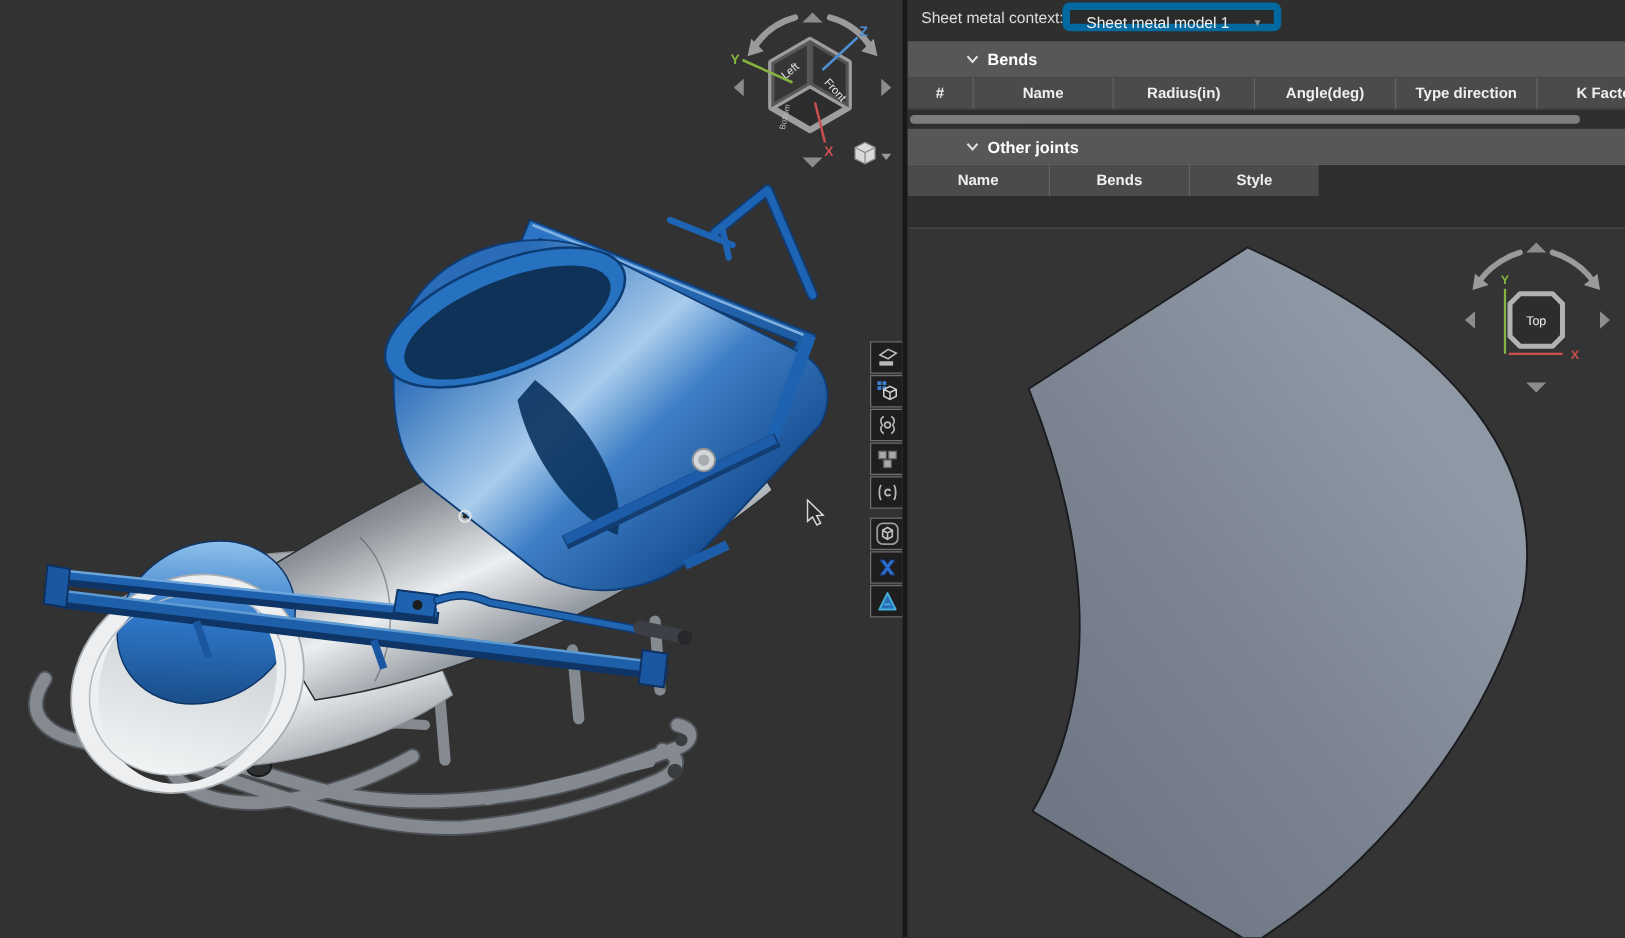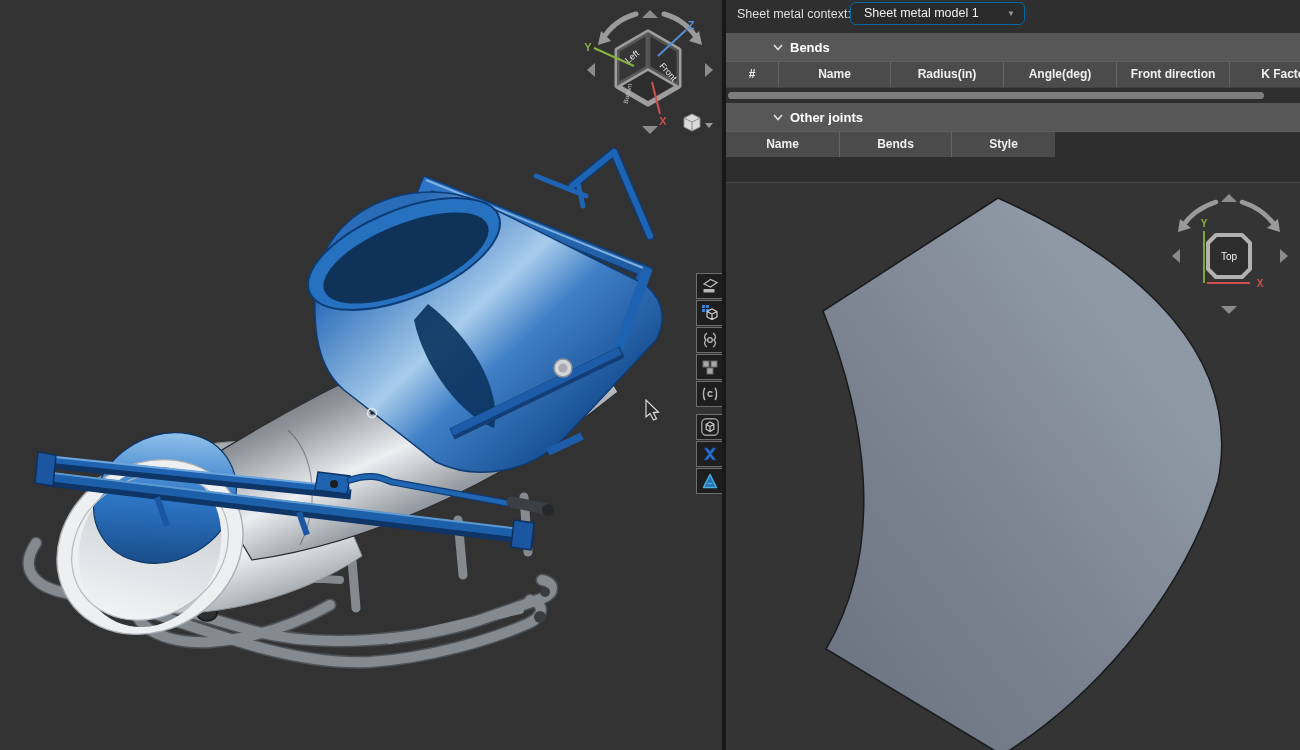--- a/index.html
+++ b/index.html
@@ -13,21 +13,21 @@
   .toolbar{position:absolute;width:27px;}
   .tbtn{width:27px;height:26px;box-sizing:border-box;background:#1e1e1e;border:1px solid #6e6e6e;
         margin-bottom:1px;display:flex;align-items:center;justify-content:center;cursor:pointer;}
   
   .divider{position:absolute;left:722px;top:0;width:4px;height:750px;background:#181818;}
   
   .right-panel{position:absolute;left:726px;top:0;width:574px;height:750px;background:#2e2e2e;overflow:hidden;}
   .context-bar{position:absolute;left:0;top:0;width:574px;height:29px;background:#2f2f2f;}
   .context-label{position:absolute;left:11px;top:0;height:29px;line-height:29px;font-size:12.5px;color:#dedede;}
   .dropdown{position:absolute;left:124px;top:2px;width:175px;height:23px;box-sizing:border-box;
-            border:1px solid #0369a1;border-radius:6px;background:#2a2a2a;cursor:pointer;}
+            border:6px solid #0369a1;border-radius:6px;background:#2a2a2a;cursor:pointer;}
   .dropdown .val{position:absolute;left:13px;top:0;height:21px;line-height:21px;font-size:12.5px;color:#f0f0f0;}
   .dropdown .caret{position:absolute;right:9px;top:0;height:21px;line-height:21px;font-size:8px;color:#9a9a9a;}
   .sec-header{position:absolute;left:0;width:574px;height:28px;background:#575757;display:flex;align-items:center;cursor:pointer;padding-left:36px;}
   .sec-header svg{margin-left:11px;margin-right:7px;}
   .sec-title{font-size:13px;font-weight:bold;color:#ffffff;}
   .cols-row{position:absolute;left:0;display:flex;overflow:hidden;width:574px;
             border-top:1px solid #5f5f5f;border-bottom:1px solid #414141;box-sizing:border-box;}
   .th{flex:0 0 auto;box-sizing:border-box;background:#4b4b4b;border-left:1px solid #666666;
       color:#efefef;font-size:12px;font-weight:bold;text-align:center;}
   .th:first-child{border-left:none;}
@@ -304,21 +304,21 @@
       <svg width="10" height="7" viewBox="0 0 10 7">
         <polyline points="1,1 5,5.5 9,1" fill="none" stroke="#e0e0e0" stroke-width="1.6"></polyline>
       </svg>
       <span class="sec-title">Bends</span>
     </div>
     <div class="cols-row bends-row">
       <div class="th" style="width:52px;">#</div>
       <div class="th" style="width:112px;">Name</div>
       <div class="th" style="width:113px;">Radius(in)</div>
       <div class="th" style="width:113px;">Angle(deg)</div>
-      <div class="th" style="width:113px;">Front direction</div>
+      <div class="th" style="width:113px;">Type direction</div>
       <div class="th" style="width:112px;">K Factor</div>
     </div>
     <div class="scrollbar">
       <div class="scroll-thumb"></div>
     </div>
 
     <div class="sec-header" style="top:103px;">
       <svg width="10" height="7" viewBox="0 0 10 7">
         <polyline points="1,1 5,5.5 9,1" fill="none" stroke="#e0e0e0" stroke-width="1.6"></polyline>
       </svg>

